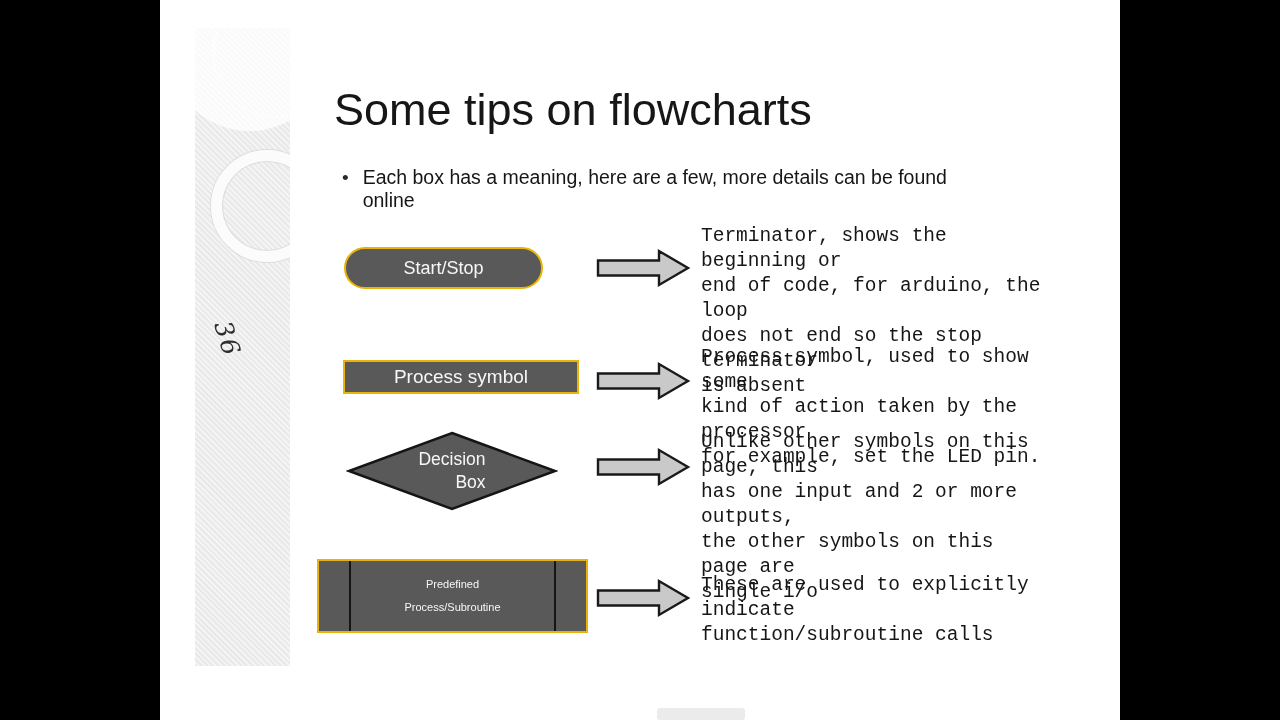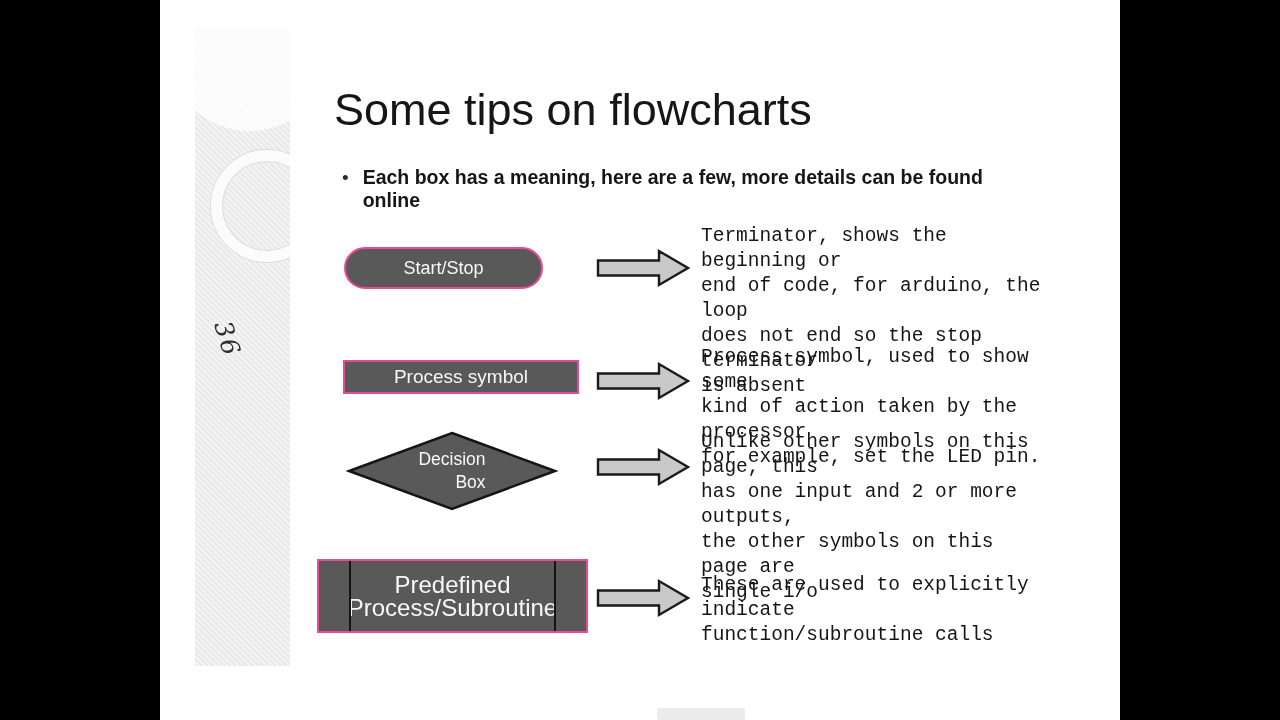--- a/index.html
+++ b/index.html
@@ -78,29 +78,28 @@
     font-size: 19px;
     margin-right: 14px;
     line-height: 23px;
     color: #2a2a2a;
   }
   .bullet-text {
     font-size: 19.5px;
     line-height: 23px;
     color: #161616;
     width: 650px;
-    font-weight: bold;
   }
   .pre { white-space: pre-line; }
 
   
   .shape {
     position: absolute;
     background: #595959;
-    border: 2px solid #ec4899;
+    border: 2px solid #eab308;
     color: #f7f7f7;
     display: flex;
     align-items: center;
     justify-content: center;
     text-align: center;
   }
   .terminator {
     left: 184px; top: 247px;
     width: 199px; height: 42px;
     border-radius: 21px;
@@ -123,21 +122,21 @@
     align-items: center;
     justify-content: center;
     text-align: right;
     color: #f7f7f7;
     font-size: 17.5px;
     line-height: 23px;
   }
   .predefined {
     left: 157px; top: 559px;
     width: 271px; height: 74px;
-    font-size: 24px;
+    font-size: 11px;
     line-height: 23px;
   }
   .predefined::before, .predefined::after {
     content: "";
     position: absolute;
     top: 0; bottom: 0;
     width: 2px;
     background: #151515;
   }
   .predefined::before { left: 30px; }

